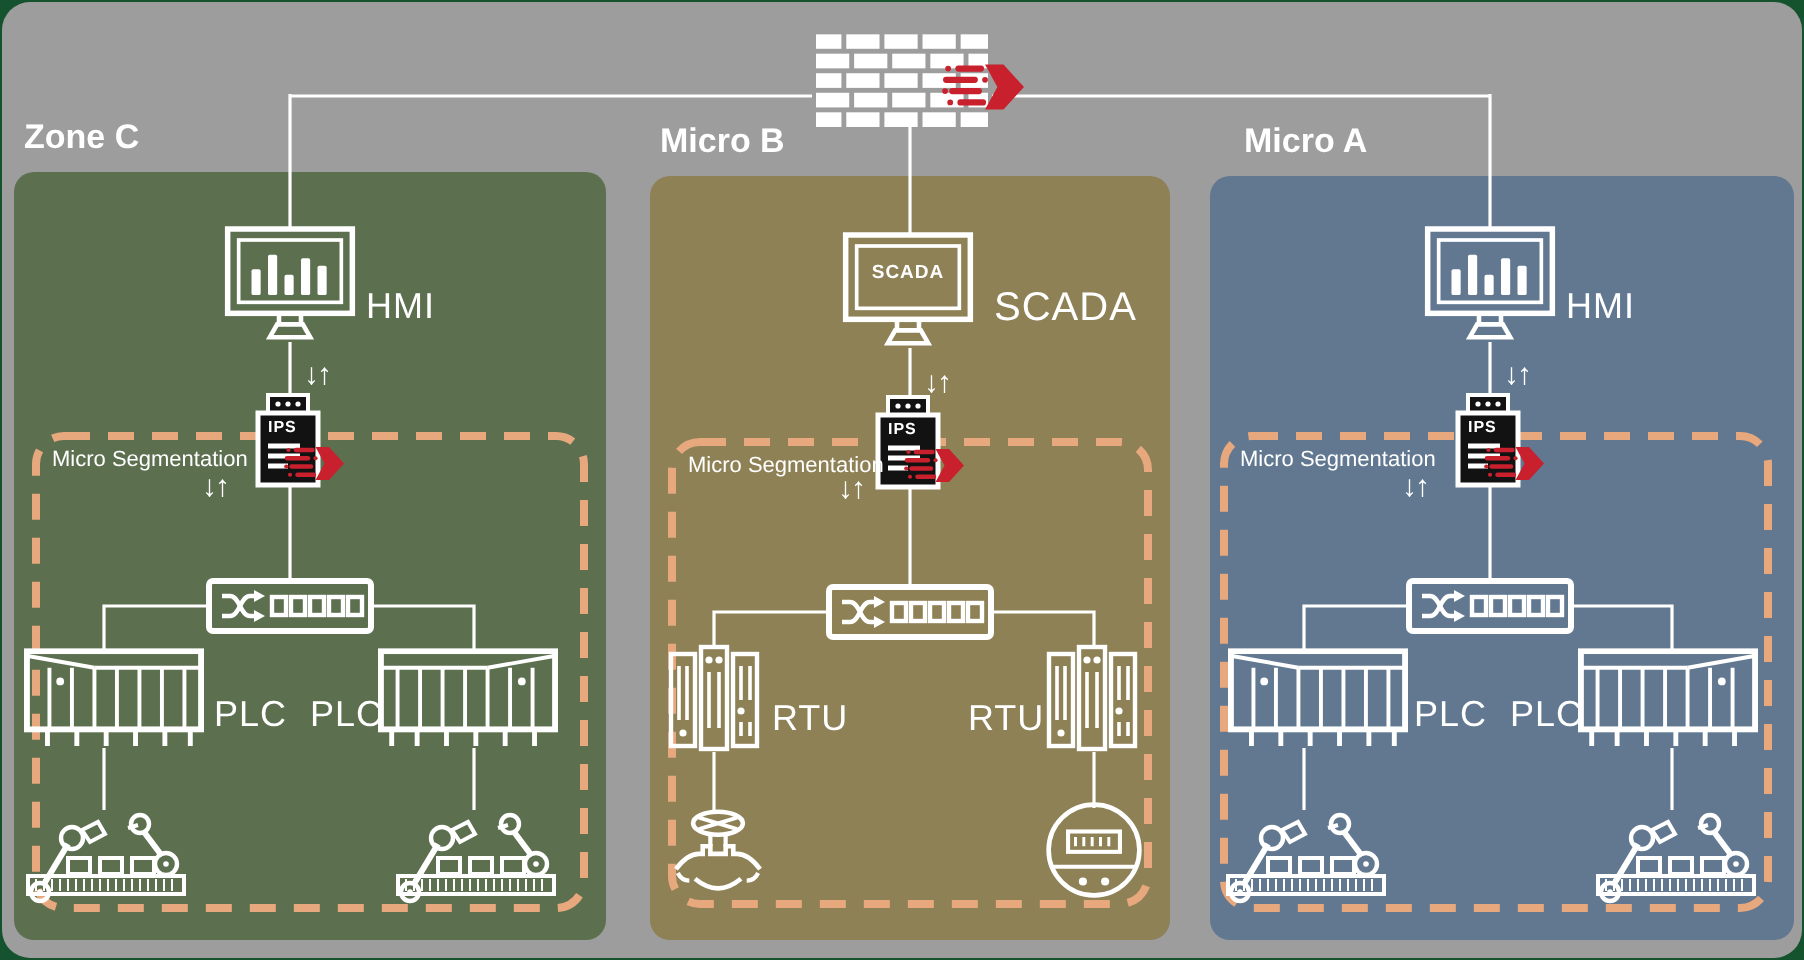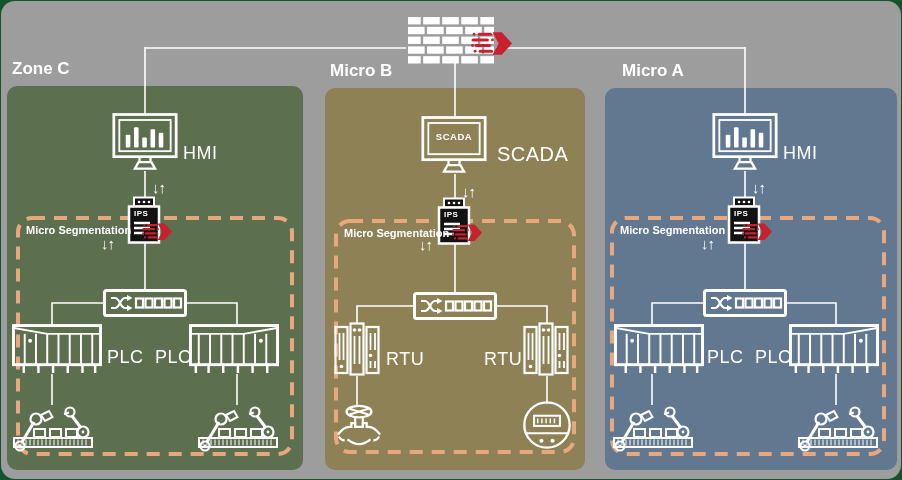--- a/index.html
+++ b/index.html
@@ -5,21 +5,21 @@
   html,body{margin:0;padding:0;background:#ffffff;}
   .canvas{position:relative;width:902px;height:480px;background:#14532d;overflow:hidden;
           font-family:"Liberation Sans",sans-serif;}
   .bg{position:absolute;left:1px;top:1px;width:900px;height:478px;background:#9D9D9D;border-radius:14px;}
   .zone-panel{position:absolute;border-radius:10px;}
   .zone-c-panel{left:7px;top:86px;width:296px;height:384px;background:#5C6F4F;}
   .zone-b-panel{left:325px;top:88px;width:260px;height:382px;background:#8E8156;}
   .zone-a-panel{left:605px;top:88px;width:292px;height:382px;background:#617890;}
   .zone-title{position:absolute;color:#fff;font-size:17px;font-weight:bold;}
   .dev-label{position:absolute;color:#fff;font-size:18px;letter-spacing:.5px;white-space:nowrap;}
-  .seg-label{position:absolute;color:#fff;font-size:11px;font-weight:bold;white-space:nowrap;}
+  .seg-label{position:absolute;color:#fff;font-size:11px;font-weight:normal;white-space:nowrap;}
   .flow{position:absolute;color:#fff;font-size:15px;letter-spacing:-1px;white-space:nowrap;}
   .lines{position:absolute;left:0;top:0;pointer-events:none;}
   .icon{position:absolute;}
   .ips-wrap{position:absolute;width:46px;height:52px;}
   .ips-text{position:absolute;left:7px;top:13px;width:22px;color:#fff;font-size:8px;font-weight:bold;
             letter-spacing:.5px;}
   .screen-text{position:absolute;left:0;top:17px;width:100%;text-align:center;color:#fff;
                font-size:9.5px;font-weight:bold;letter-spacing:.5px;}
   .mirror{transform:scaleX(-1);}
 </style>

